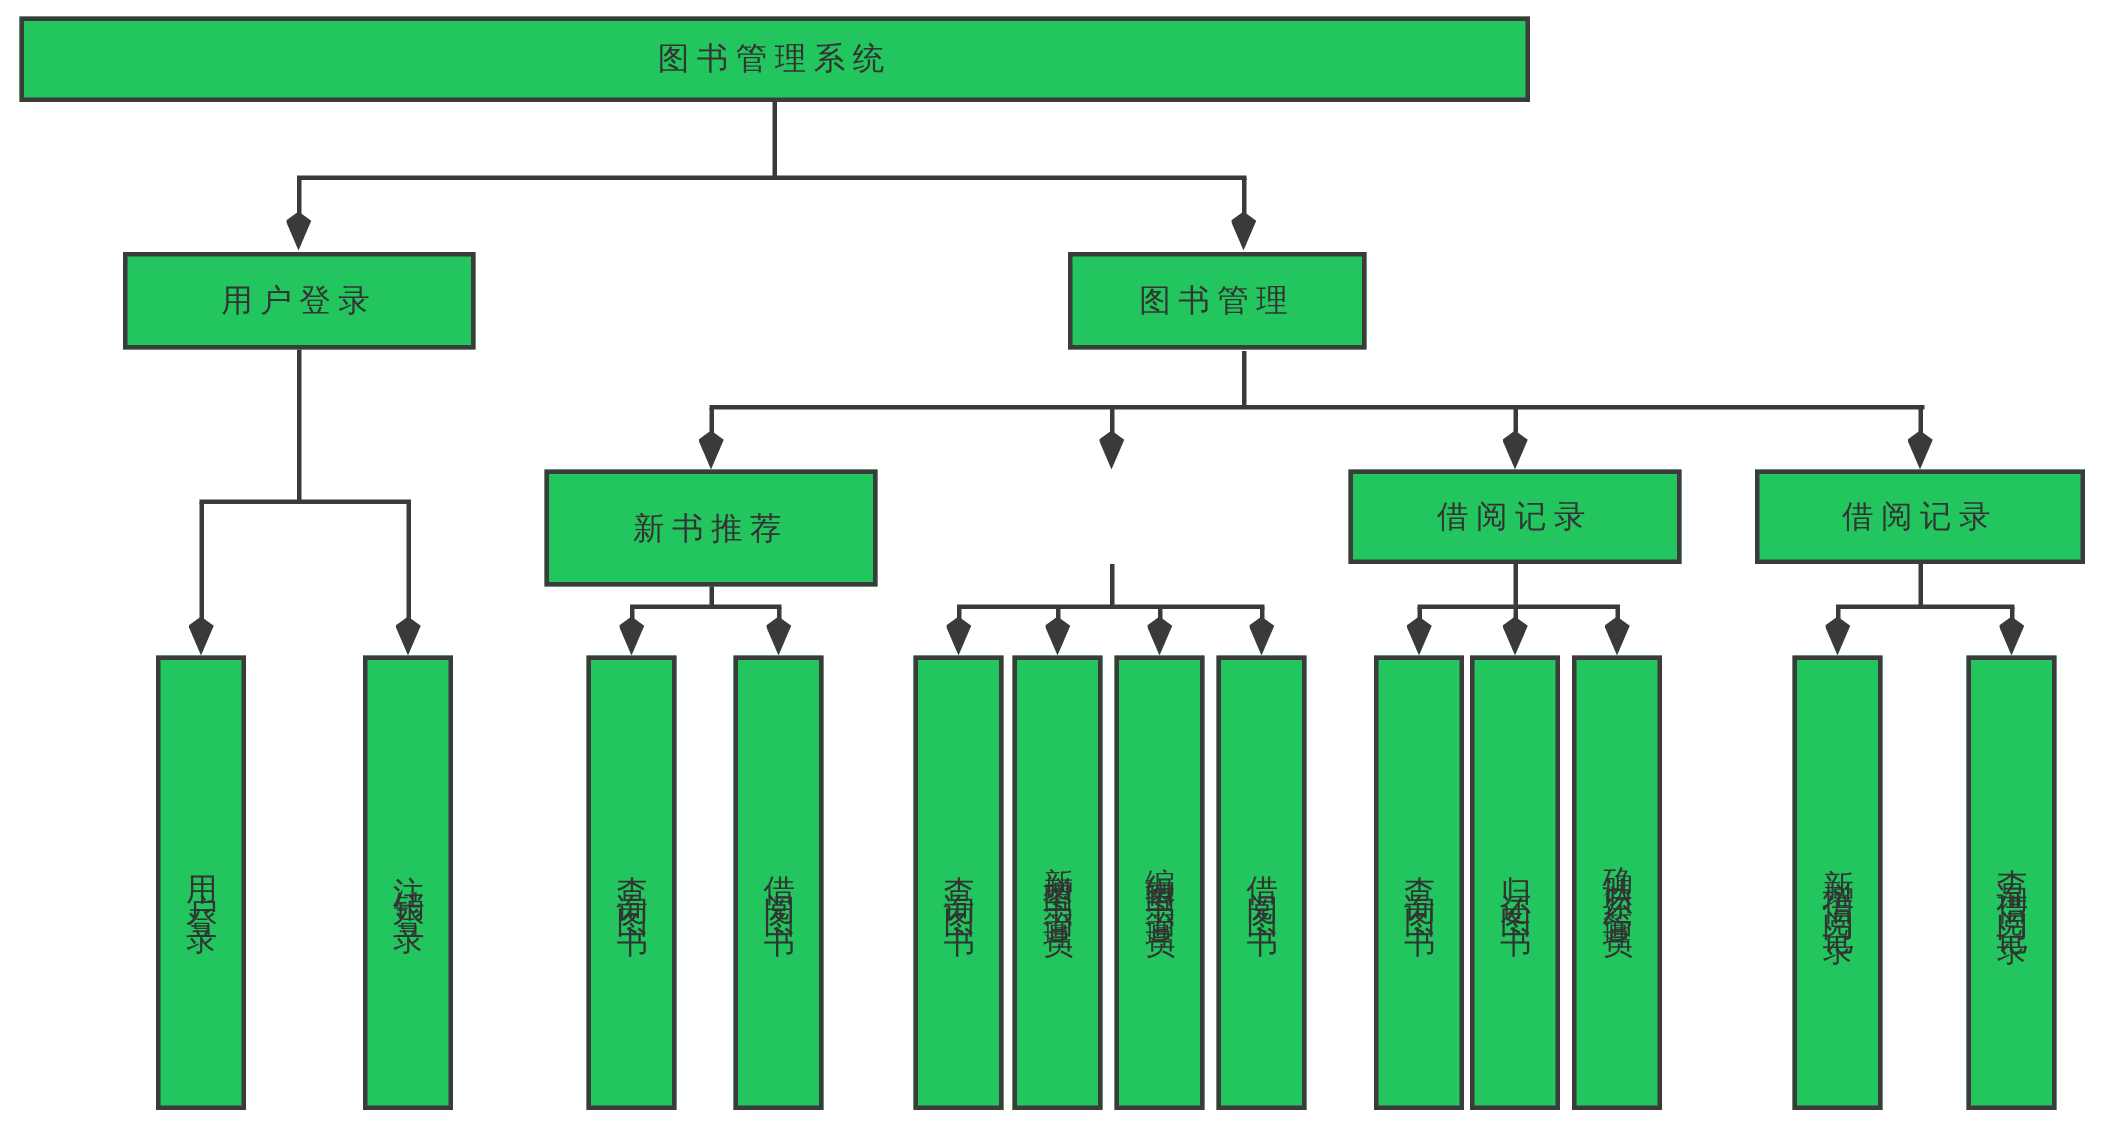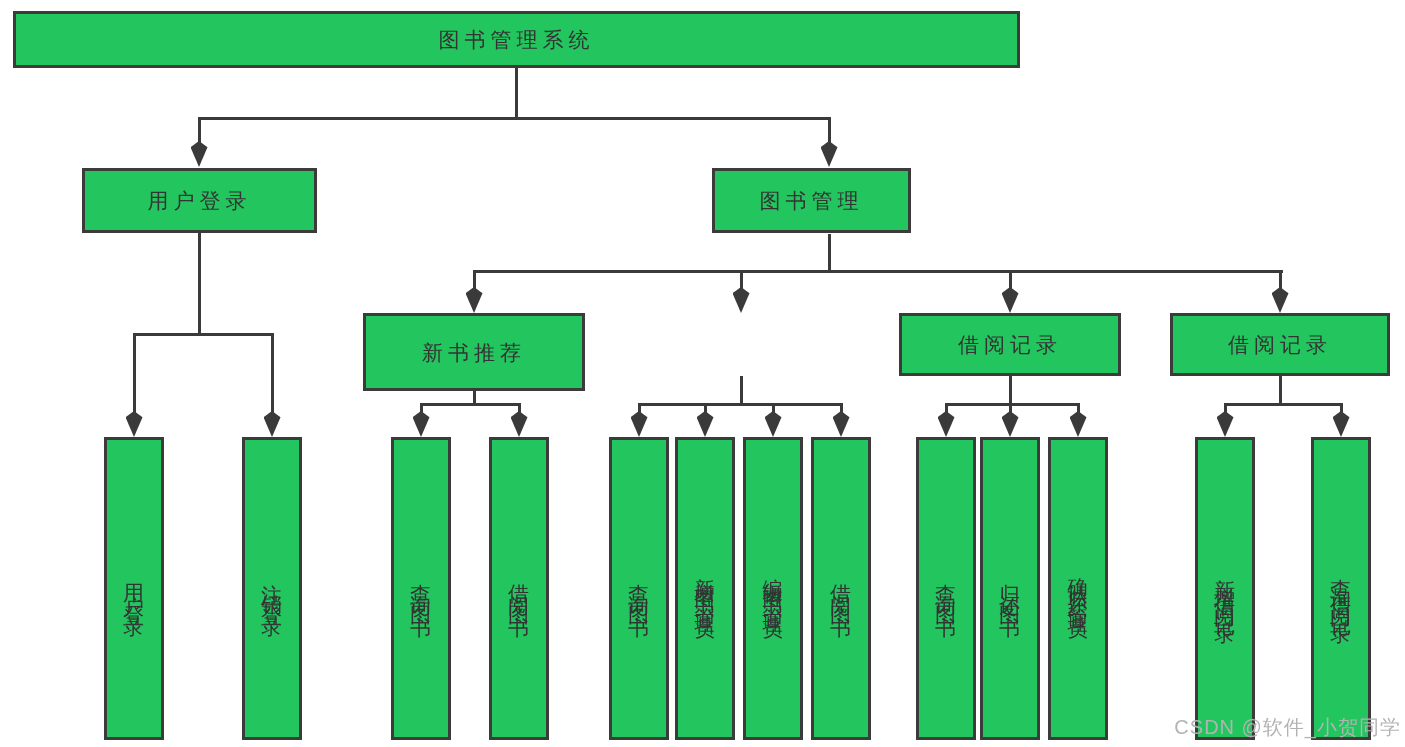--- a/index.html
+++ b/index.html
@@ -94,21 +94,20 @@
     <span class="lbl">确认归还（管理员）</span>
   </div>
 
   <div class="node leaf len6" style="left:1195px;top:437px;width:60px;height:303px">
     <span class="lbl">新增借阅记录</span>
   </div>
   <div class="node leaf len6" style="left:1311px;top:437px;width:60px;height:303px">
     <span class="lbl">查询借阅记录</span>
   </div>
 
-  <div class="watermark">CSDN @软件_小贺同学</div>
 <div class="line" style="left: 515px; top: 68px; width: 3px; height: 51px; background: rgb(58, 58, 58);"></div>
     <div class="line" style="left: 198px; top: 117px; width: 633px; height: 3px; background: rgb(58, 58, 58);"></div>
     <div class="line" style="left: 198px; top: 118px; width: 3px; height: 26px; background: rgb(58, 58, 58);"></div>
     <div class="line" style="left: 828px; top: 118px; width: 3px; height: 26px; background: rgb(58, 58, 58);"></div>
     <div class="line" style="left: 198px; top: 233px; width: 3px; height: 102px; background: rgb(58, 58, 58);"></div>
     <div class="line" style="left: 133px; top: 333px; width: 141px; height: 3px; background: rgb(58, 58, 58);"></div>
     <div class="line" style="left: 133px; top: 335px; width: 3px; height: 80px; background: rgb(58, 58, 58);"></div>
     <div class="line" style="left: 271px; top: 335px; width: 3px; height: 80px; background: rgb(58, 58, 58);"></div>
     <div class="line" style="left: 828px; top: 234px; width: 3px; height: 38px; background: rgb(58, 58, 58);"></div>
     <div class="line" style="left: 473px; top: 270px; width: 810px; height: 3px; background: rgb(58, 58, 58);"></div>

